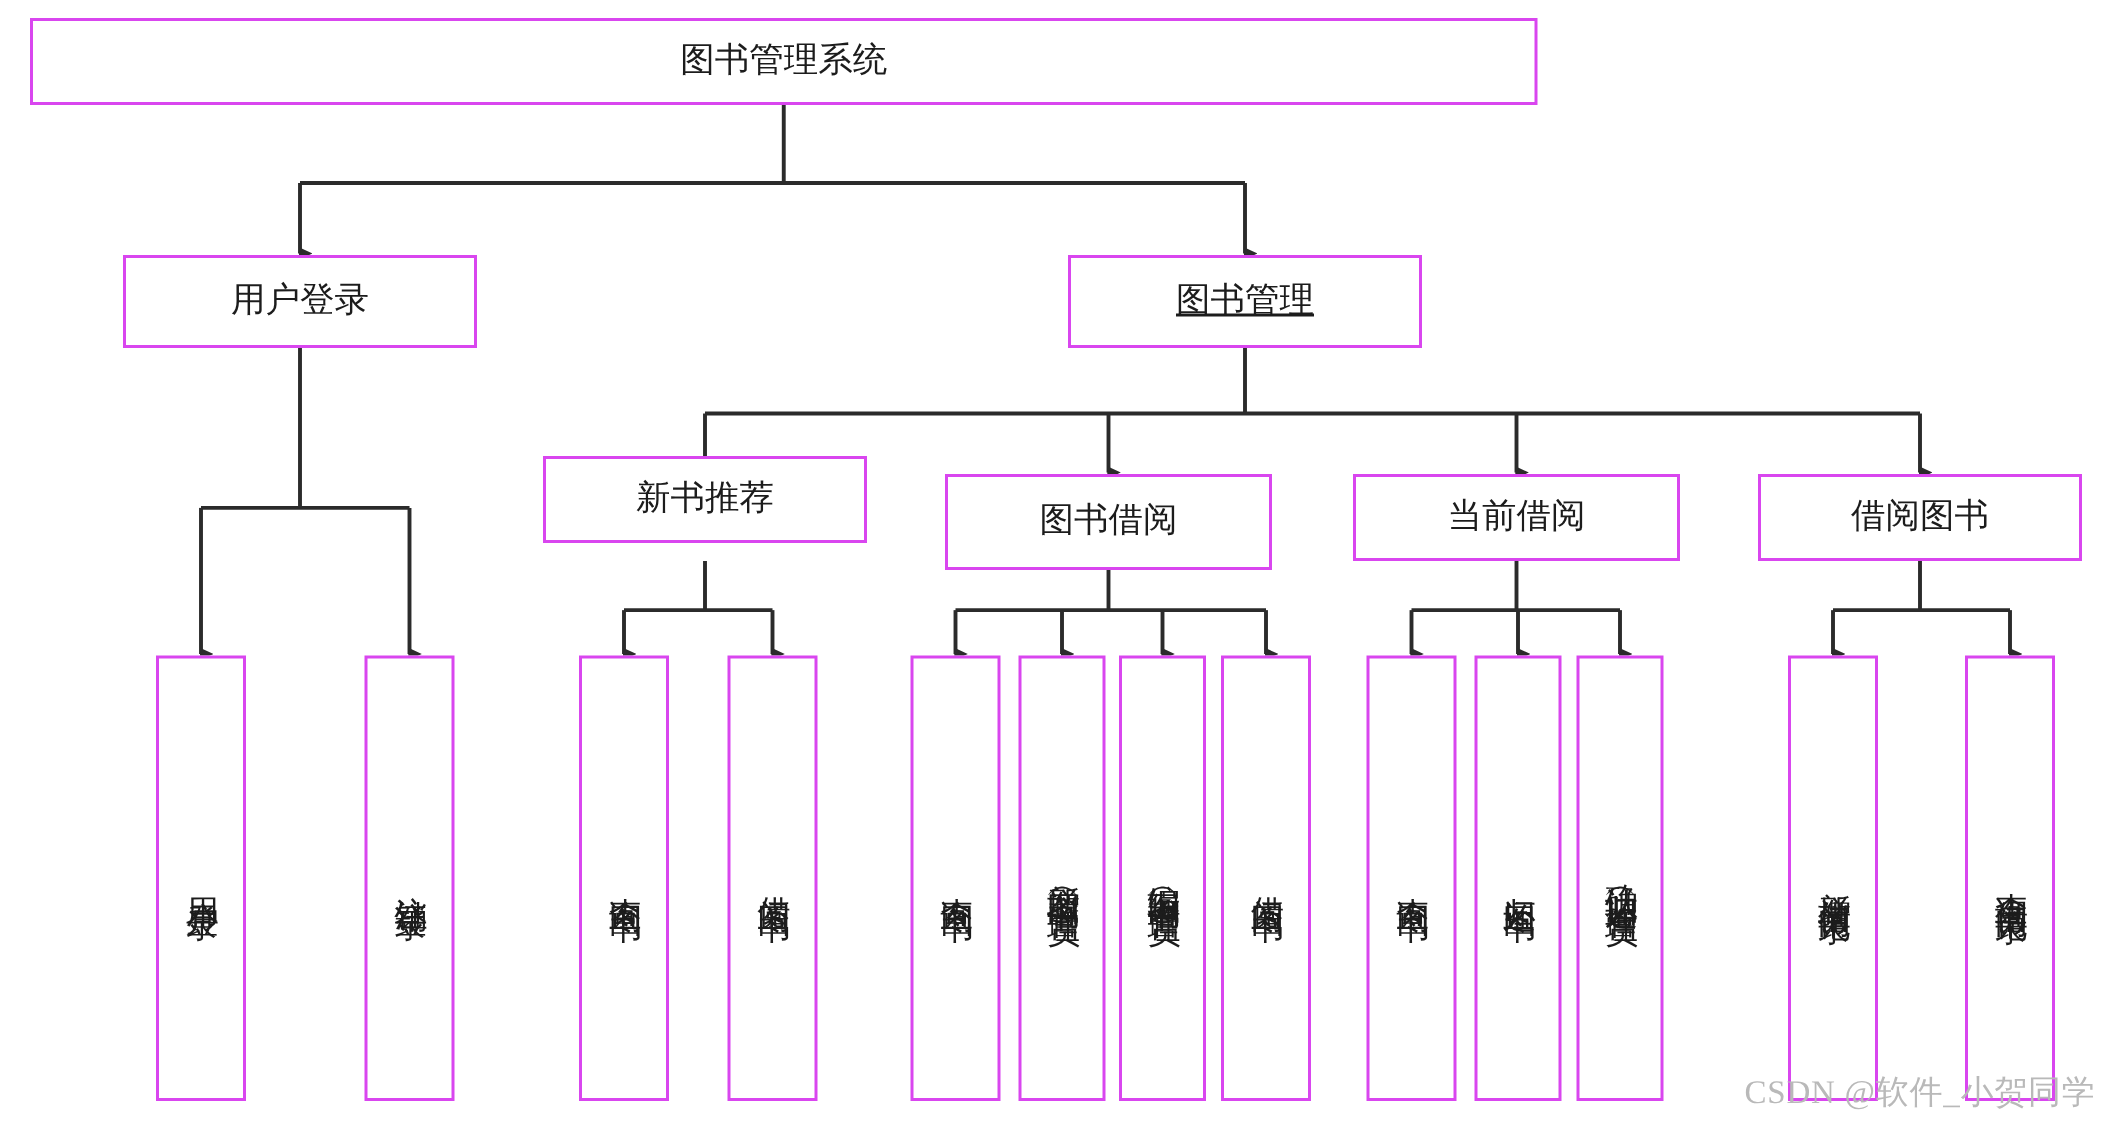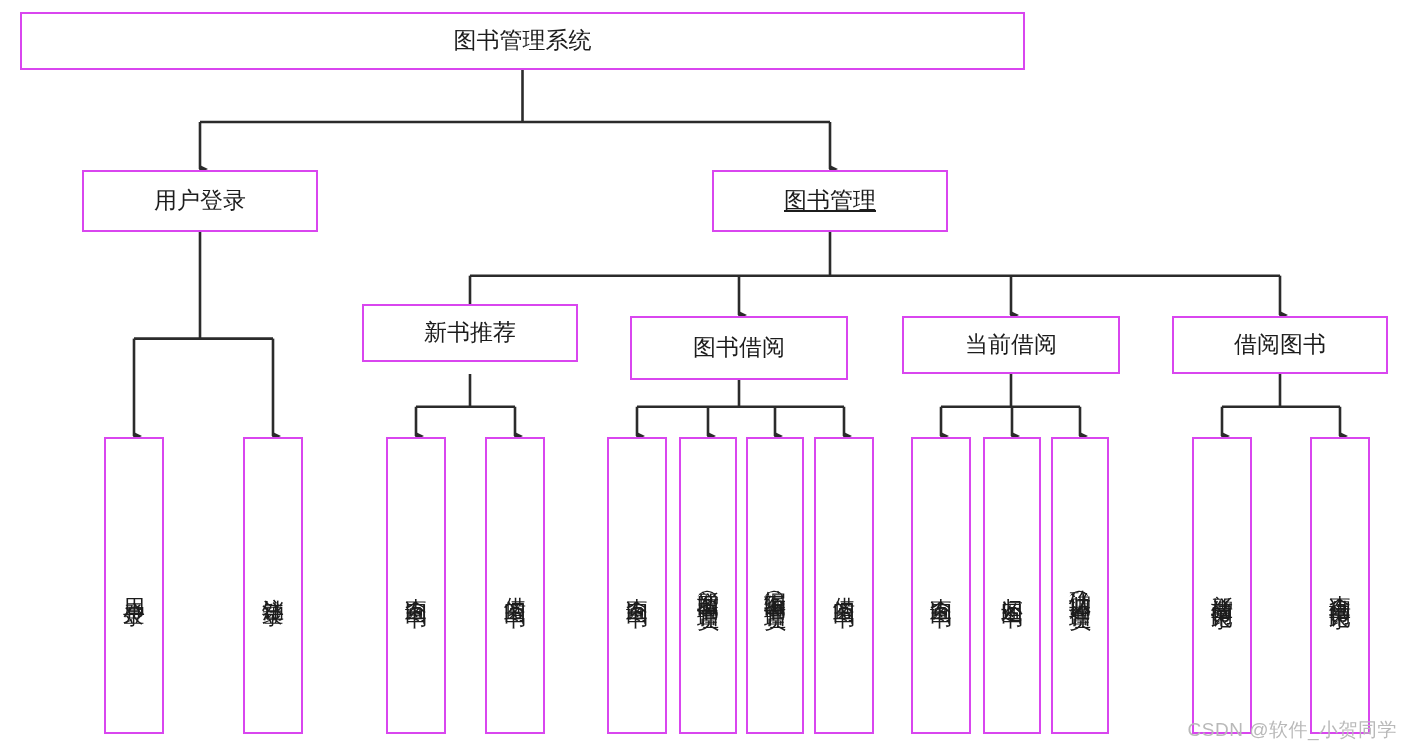--- a/index.html
+++ b/index.html
@@ -54,23 +54,23 @@
     writing-mode: vertical-rl;
     text-orientation: upright;
     font-size: 22px;
     letter-spacing: 3px;
     line-height: 1;
   }
   .watermark {
     position: absolute;
     right: 8px;
     bottom: 4px;
-    font-size: 19px;
+    font-size: 22px;
     color: #b9b9b9;
-    font-family: Liberation Sans, sans-serif;
+    font-family: Liberation Serif, serif;
     white-space: nowrap;
     letter-spacing: 0.5px;
   }
 </style>
 </head>
 <body>
 
 <div id="diagram-root">
 
   <svg class="edges" viewBox="0 0 1405 747">

